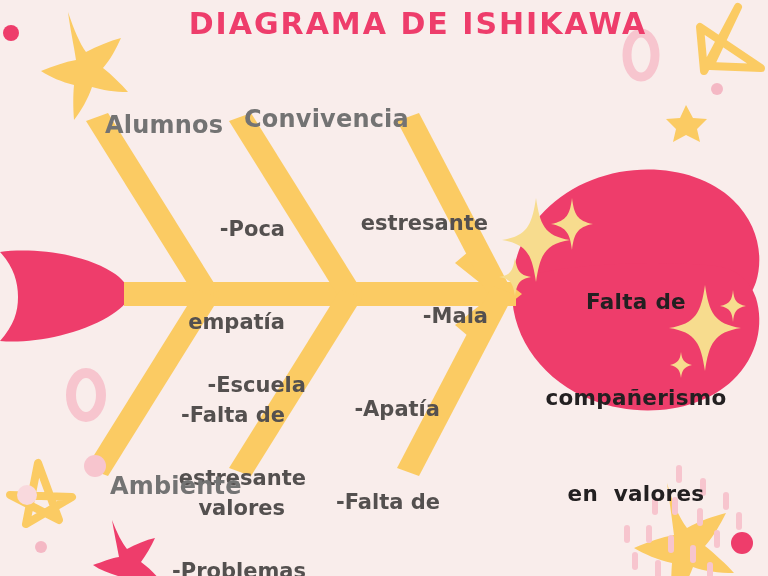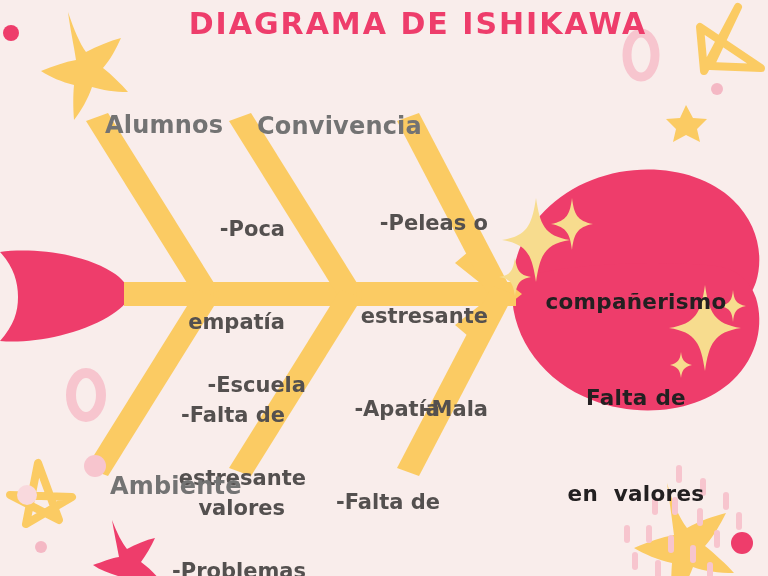--- a/index.html
+++ b/index.html
@@ -157,42 +157,41 @@
     <div class="txt title">Diagrama de Ishikawa</div>
 
     <div class="txt cat" style="left:105px;top:111px;">Alumnos</div>
     <div class="txt cause r" style="left:105px;top:152px;width:180px;">
       <div>-Poca</div>
       <div>empatía</div>
       <div>-Falta de</div>
       <div>valores</div>
     </div>
 
-    <div class="txt cat" style="left:257px;top:105px;margin-top:7px;">Convivencia</div>
+    <div class="txt cat" style="left:244px;top:105px;">Convivencia</div>
     <div class="txt cause r" style="left:268px;top:146px;width:220px;">
-      <div>-Peleas o</div>
       <div>estresante</div>
       <div>-Mala</div>
     </div>
 
     <div class="txt cause r" style="left:130px;top:308px;width:176px;">
       <div>-Escuela</div>
       <div>estresante</div>
       <div>-Problemas</div>
       
     </div>
     <div class="txt cat" style="left:110px;top:472px;">Ambiente</div>
 
     <div class="txt cause r" style="left:288px;top:332px;width:152px;">
       <div>-Apatía</div>
       <div>-Falta de</div>
       
     </div>
 
     <div class="txt headtext" style="left:520px;top:222px;width:232px;">
+      <div>Falta de</div>
       <div>compañerismo</div>
-      <div>Falta de</div>
       <div>en  valores</div>
       <div>grupales</div>
     </div>
 
   </div>
 </div>
 
 </body></html>

